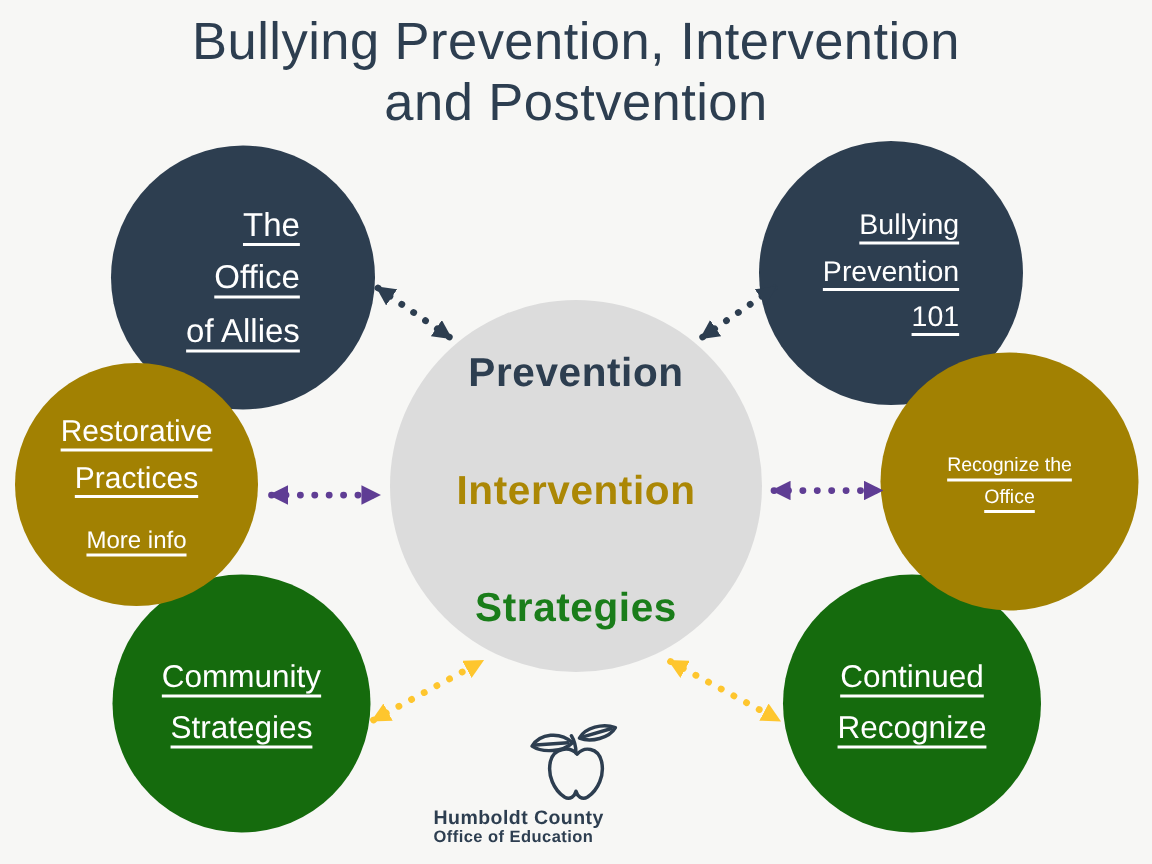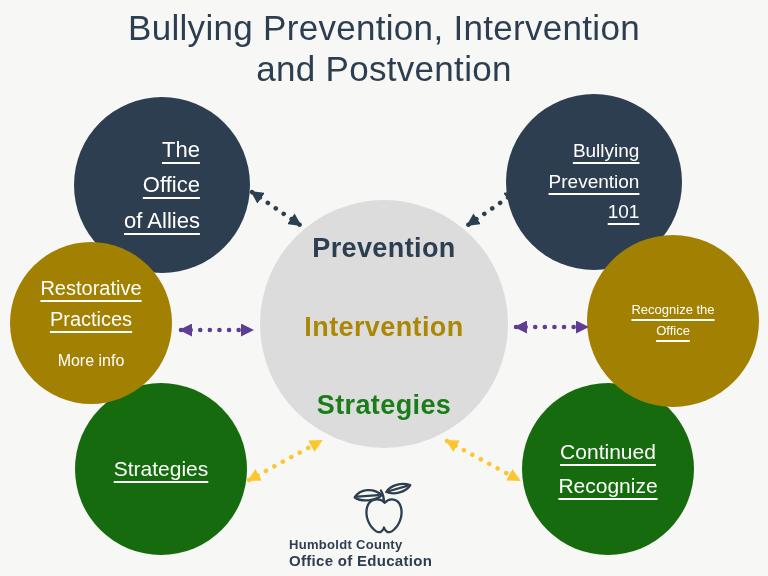--- a/index.html
+++ b/index.html
@@ -24,38 +24,38 @@
   .green{background:var(--green,#156b0d);z-index:2;}
   .gold{background:var(--gold,#a28102);z-index:3;}
   .c-tl{left:74px;top:97px;width:176px;height:176px;font-size:22px;line-height:1.62;}
   .c-tr{left:506px;top:94px;width:176px;height:176px;font-size:19px;line-height:1.6;}
   .c-ml{left:10px;top:242px;width:162px;height:162px;font-size:20px;line-height:1.55;}
   .c-mr{left:587px;top:235px;width:172px;height:172px;font-size:13px;line-height:1.6;}
   .c-bl{left:75px;top:383px;width:172px;height:172px;font-size:21px;line-height:1.6;}
   .c-br{left:522px;top:383px;width:172px;height:172px;font-size:21px;line-height:1.6;justify-content:center;}
   .circle a{color:#fff;cursor:pointer;}
   .ln{display:block;text-decoration:underline;text-decoration-thickness:1.5px;text-underline-offset:5px;}
-  .sub{display:block;font-size:16px;margin-top:14px;text-decoration-thickness:1.5px;text-underline-offset:4px;}
+  .sub{display:block;font-size:16px;margin-top:14px;text-decoration:underline;text-decoration-thickness:1.5px;text-underline-offset:4px;}
   
   .c-center{
     left:260px;top:200px;width:248px;height:248px;
     background:var(--gray,#dcdcdc);z-index:2;
     justify-content:space-between;padding:33px 0 27px 0;box-sizing:border-box;
   }
   .cword{font-weight:800;font-size:27px;letter-spacing:.4px;}
   .w-prev{color:var(--navy,#2d3e50);}
   .w-inter{color:var(--gold_text,#ab8705);text-align:right;}
   .w-post{color:var(--green_text,#1a7d1a);}
   
   .arrows{position:absolute;left:0;top:0;z-index:4;pointer-events:none;}
   
   .logo{position:absolute;left:289px;top:482px;width:190px;color:var(--navy,#2d3e50);z-index:2;}
   .logo svg{display:block;margin:0 auto;}
   .org1{font-size:13px;font-weight:700;letter-spacing:.3px;margin-top:1px;}
-  .org2{font-size:15px;font-weight:700;letter-spacing:.3px;}
+  .org2{font-size:11px;font-weight:700;letter-spacing:.3px;}
 </style>
 </head>
 <body>
 
 <div class="stage">
 
   <div class="title">
     <span>Bullying Prevention, Intervention</span><br>
     <span>and Postvention</span>
   </div>
@@ -116,20 +116,21 @@
 
   <div class="circle gold c-mr">
     <a>
       <span class="ln">Recognize the</span>
       <span class="ln">Office</span>
     </a>
   </div>
 
   <div class="circle green c-bl">
     <a>
+      <span class="ln">Community</span>
       <span class="ln">Strategies</span>
     </a>
   </div>
 
   <div class="circle green c-br">
     <a>
       <span class="ln">Continued</span>
       <span class="ln">Recognize</span>
     </a>
   </div>

